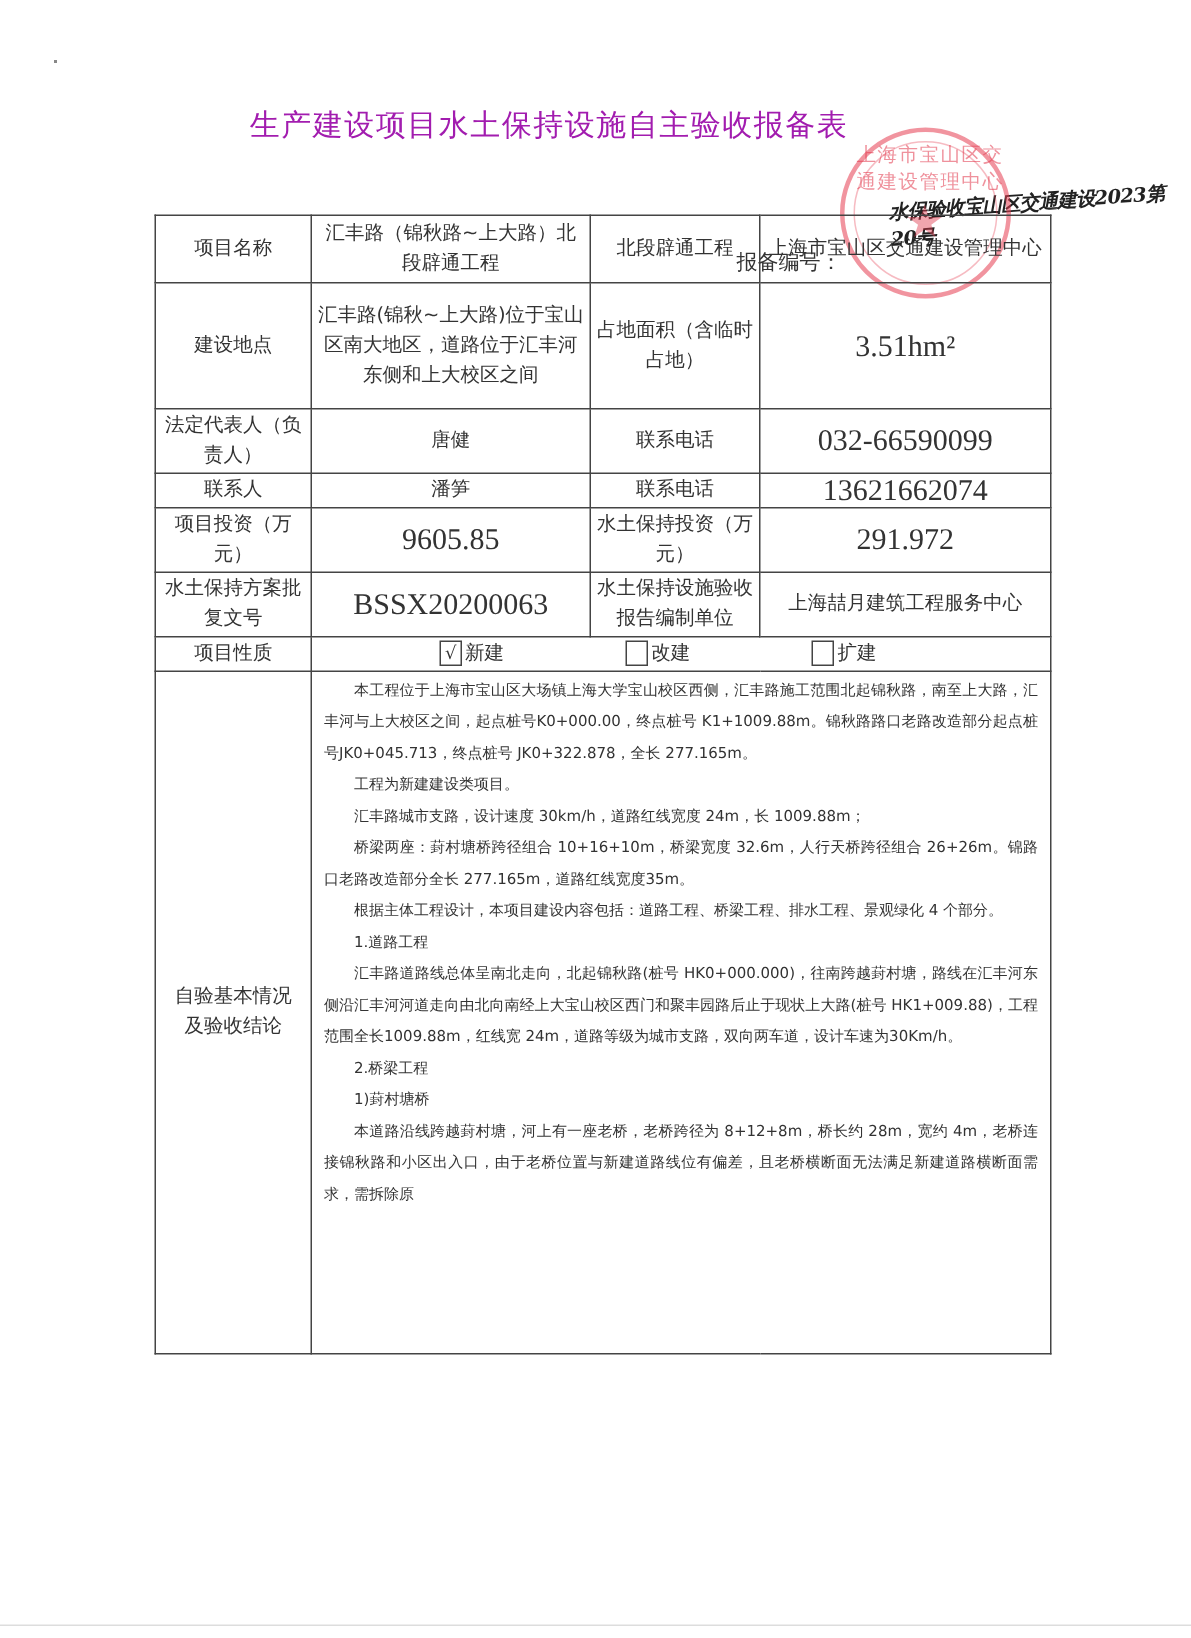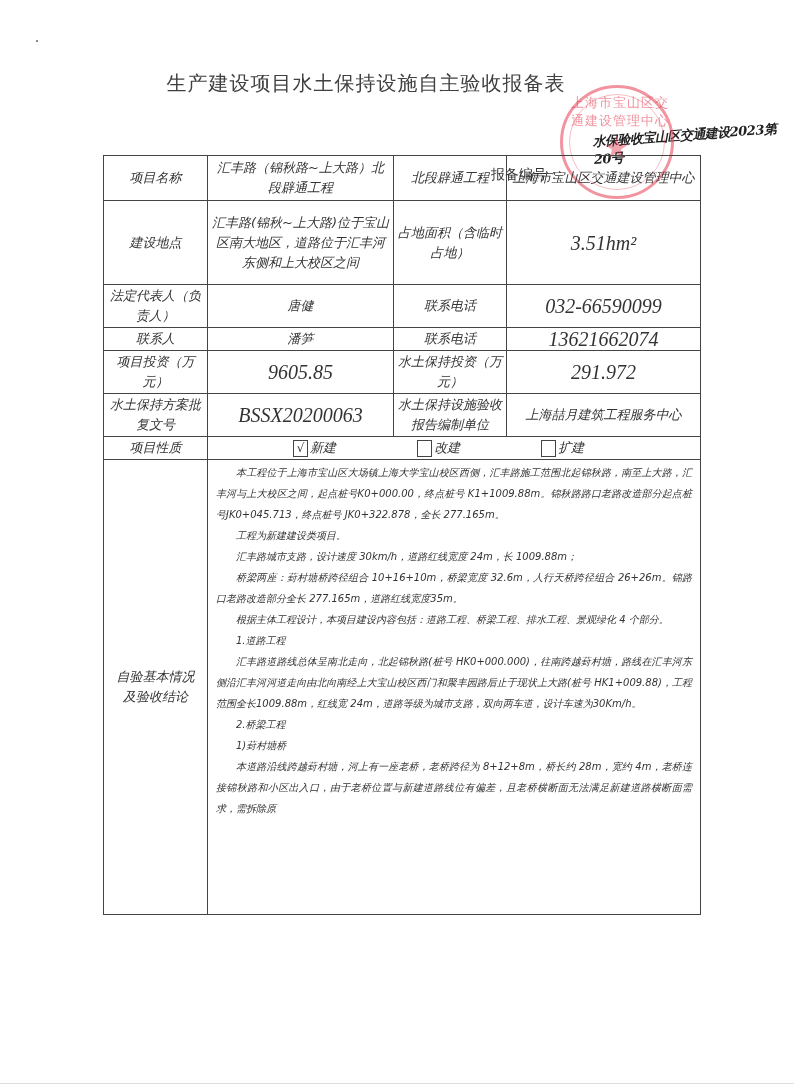--- a/index.html
+++ b/index.html
@@ -2,21 +2,21 @@
 <html><head>
 <meta charset="utf-8">
 <style>
   html, body { margin: 0; padding: 0; }
   body {
     width: 794px; height: 1092px; background: #ffffff; position: relative; overflow: hidden;
     font-family: "DejaVu Serif", "Liberation Serif", serif; color: #222;
   }
   .title {
     position: absolute; top: 70px; left: 0; width: 732px; text-align: center;
-    font-family: "DejaVu Sans", sans-serif; font-size: 20px; letter-spacing: 1px; color: #404040;
+    font-family: "DejaVu Sans", sans-serif; font-size: 20px; letter-spacing: 1px; color: #a21caf;
   }
   .report-no {
     position: absolute; top: 122px; left: 491px; font-family: "DejaVu Sans", sans-serif; font-size: 14px; color: #333; margin-top: 44px;
   }
   .report-no-value {
     position: absolute; top: 126px; left: 593px; font-family: "DejaVu Serif", serif; font-style: italic;
     font-size: 13px; color: #222; transform: rotate(-4deg); letter-spacing: -0.5px; font-weight: bold;
   }
   .stamp {
     position: absolute; left: 560px; top: 85px; width: 114px; height: 114px; border-radius: 50%;
@@ -27,22 +27,22 @@
     border: 1px solid rgba(230,60,80,0.35);
   }
   .stamp-text {
     position: absolute; left: 8px; top: 6px; width: 98px; text-align: center; font-size: 13px;
     color: rgba(225,55,75,0.55); font-family: "DejaVu Sans", sans-serif; letter-spacing: 1px;
   }
   .stamp-star {
     position: absolute; left: 40px; top: 42px; font-size: 30px; color: rgba(225,55,75,0.45);
   }
   table.form {
-    position: absolute; left: 103px; top: 155px; width: 597px; border-collapse: collapse;
-    font-size: 13px; table-layout: fixed; font-style: italic;
+    position: absolute; left: 103px; top: 143px; width: 597px; border-collapse: collapse;
+    font-size: 13px; table-layout: fixed;
   }
   table.form td {
     border: 1px solid #444; text-align: center; vertical-align: middle; padding: 1px 3px;
     line-height: 20px; font-family: "DejaVu Sans", sans-serif; color: #333;
   }
   table.form td.num { font-family: "Liberation Serif", serif; font-size: 20px; }
   .chk { display: inline-block; width: 13px; height: 15px; border: 1px solid #444; vertical-align: middle; margin-right: 2px; line-height: 14px; font-size: 12px; text-align: center; }
   .opt { display: inline-block; width: 120px; text-align: left; }
   td.summary { text-align: left !important; vertical-align: top !important; padding: 2px 8px 0 8px !important; }
   td.summary p { margin: 0; text-indent: 2em; line-height: 21px; font-size: 10px; text-align: justify; }

